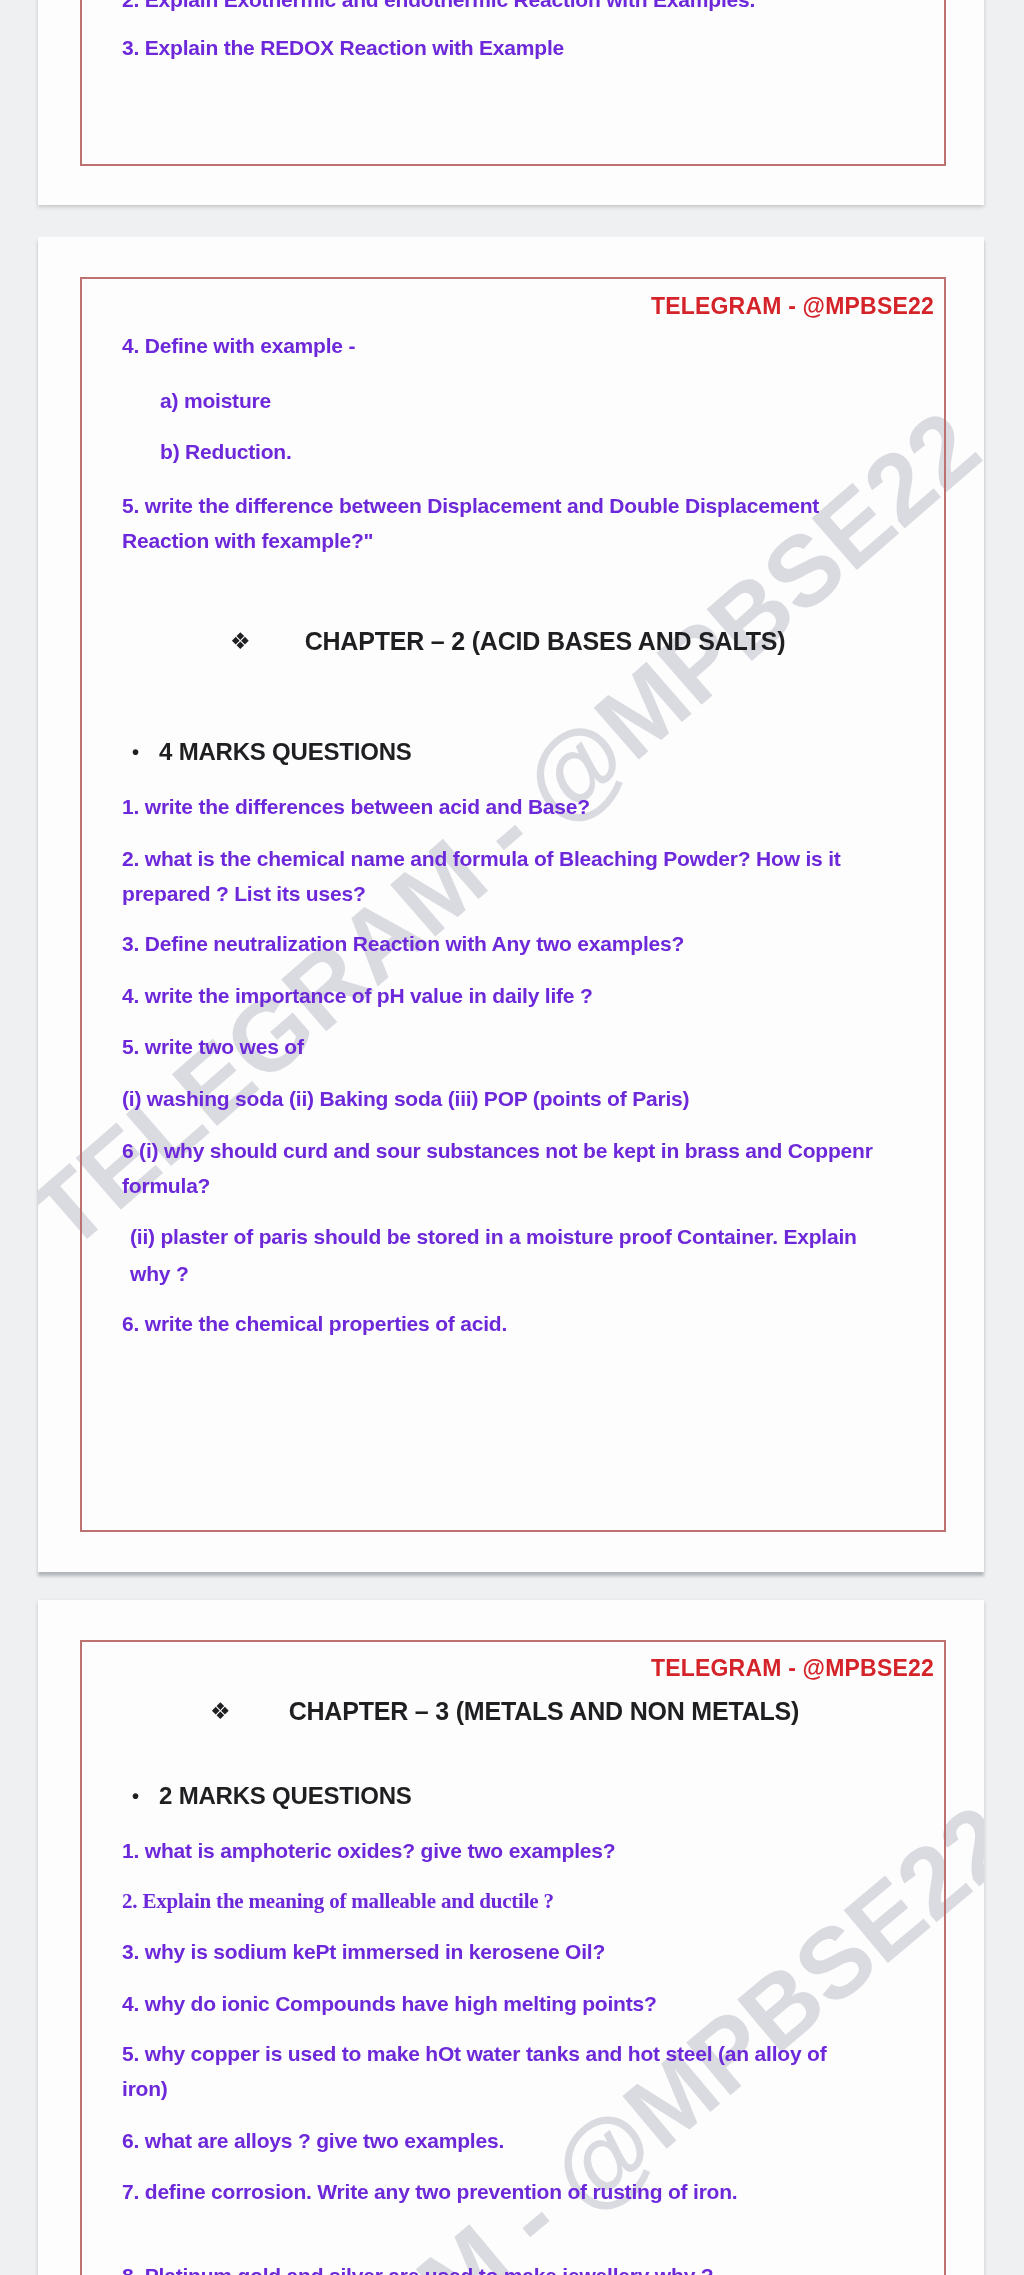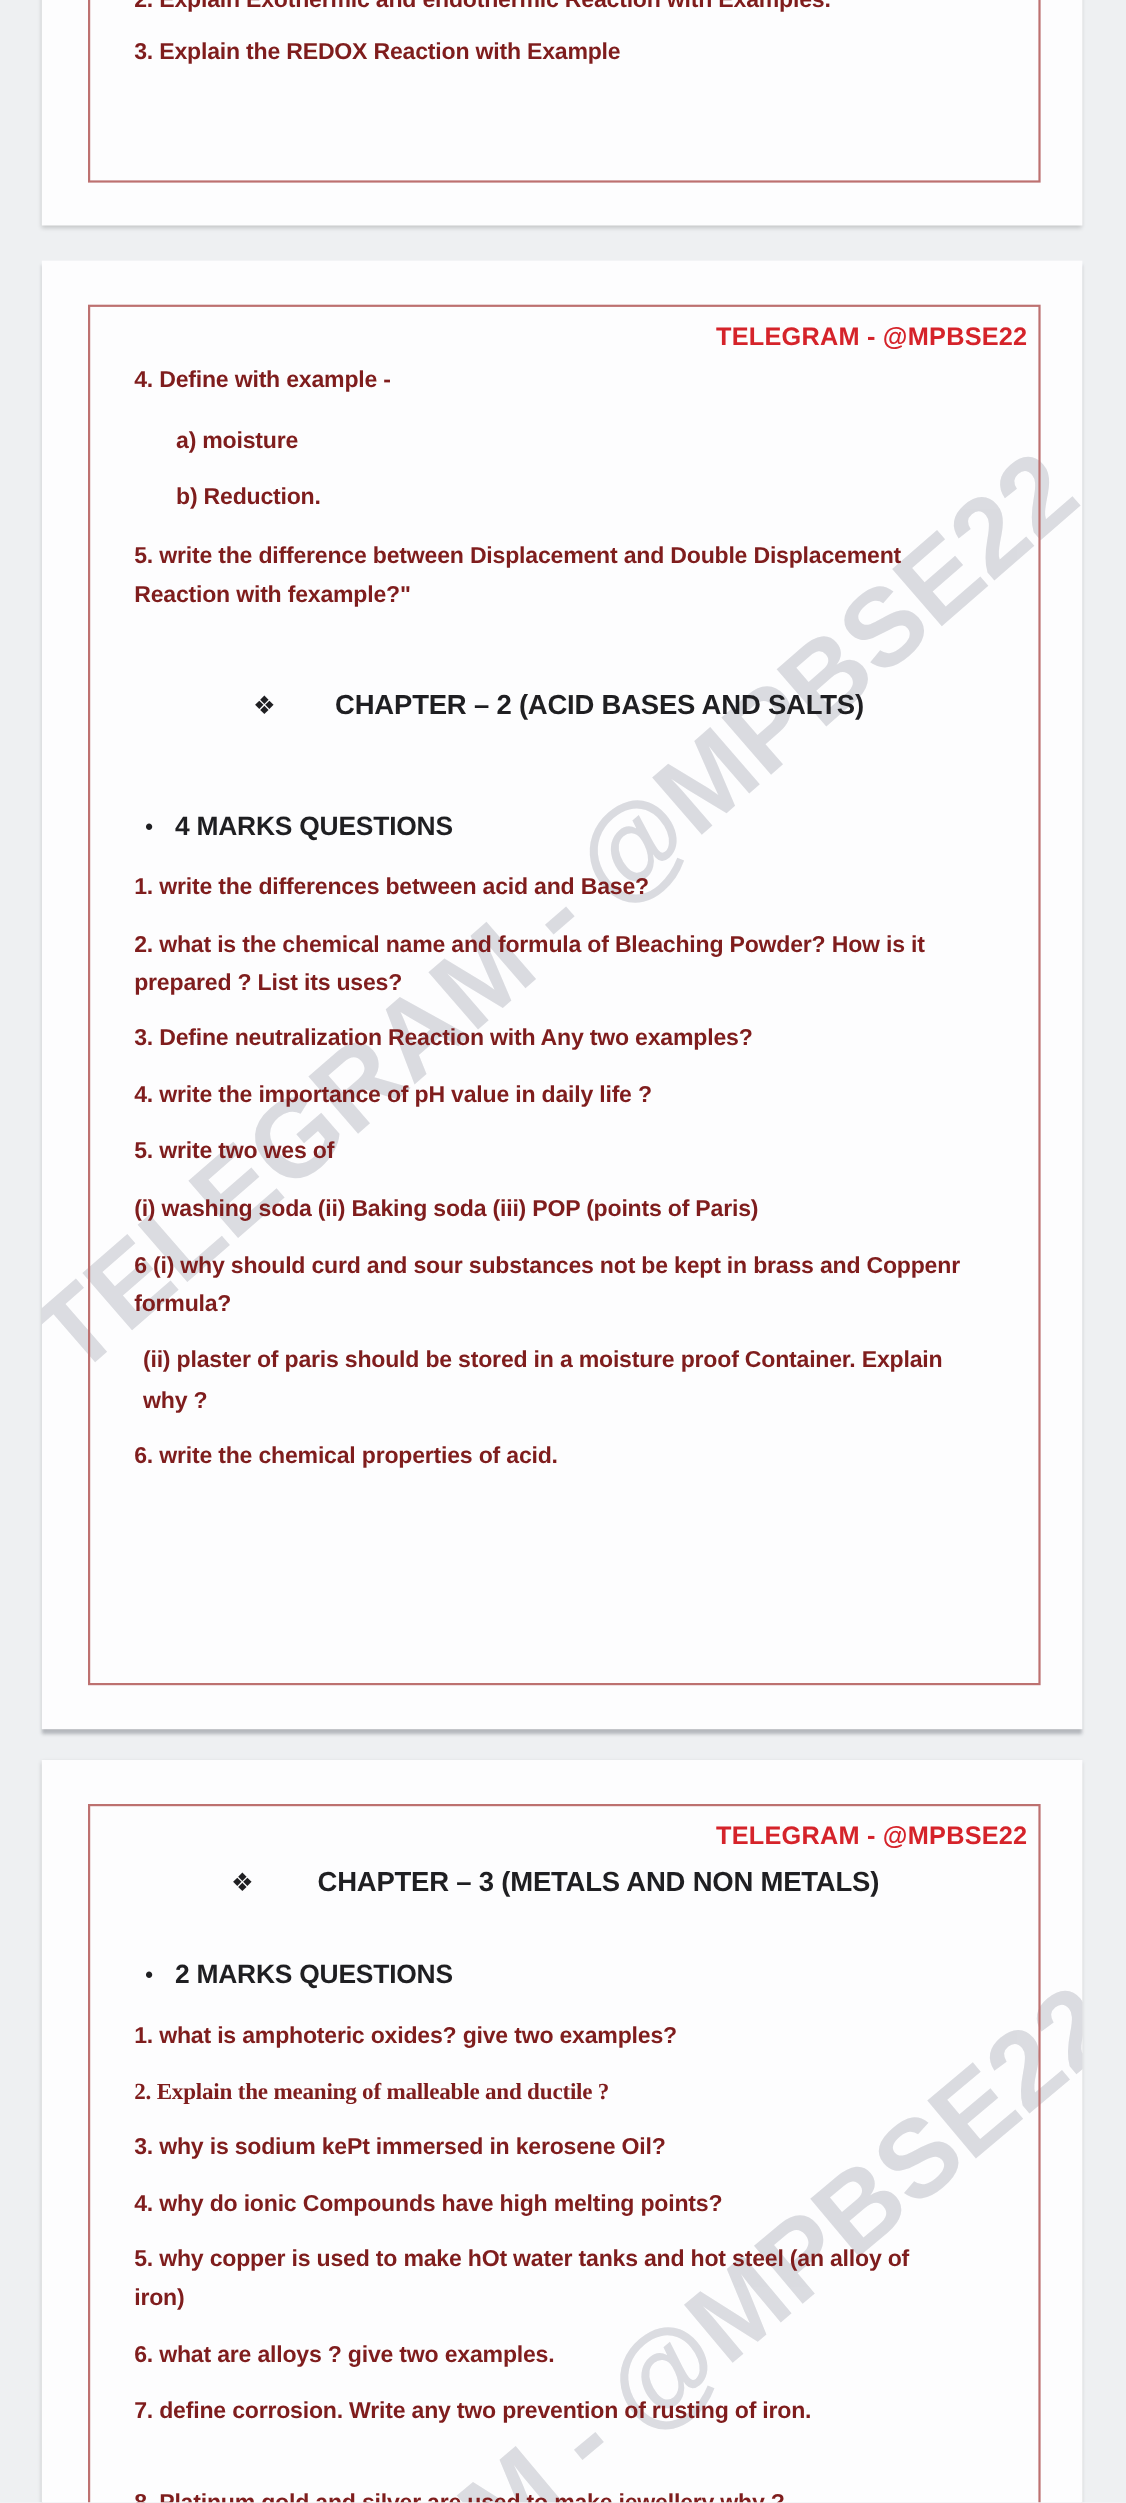--- a/index.html
+++ b/index.html
@@ -15,21 +15,21 @@
     overflow:hidden;
   }
   .page-strong-shadow { box-shadow:0 4px 3px rgba(70,75,85,0.35); }
   .redbox {
     position:absolute; left:42px; width:862px;
     border:2px solid #bd7170;
     background:transparent;
   }
   .txt {
     position:absolute; left:40px;
-    font-size:21px; font-weight:700; color:#7f1d1d;
+    font-size:21px; font-weight:700; color:#6d28d9;
     letter-spacing:-0.2px; white-space:nowrap;
   }
   .indent { left:78px; }
   .tg {
     position:absolute; right:10px;
     font-size:23px; font-weight:700; color:#d5232a;
     letter-spacing:0.2px; white-space:nowrap;
   }
   .chapter-row {
     position:absolute; display:flex; align-items:center;

